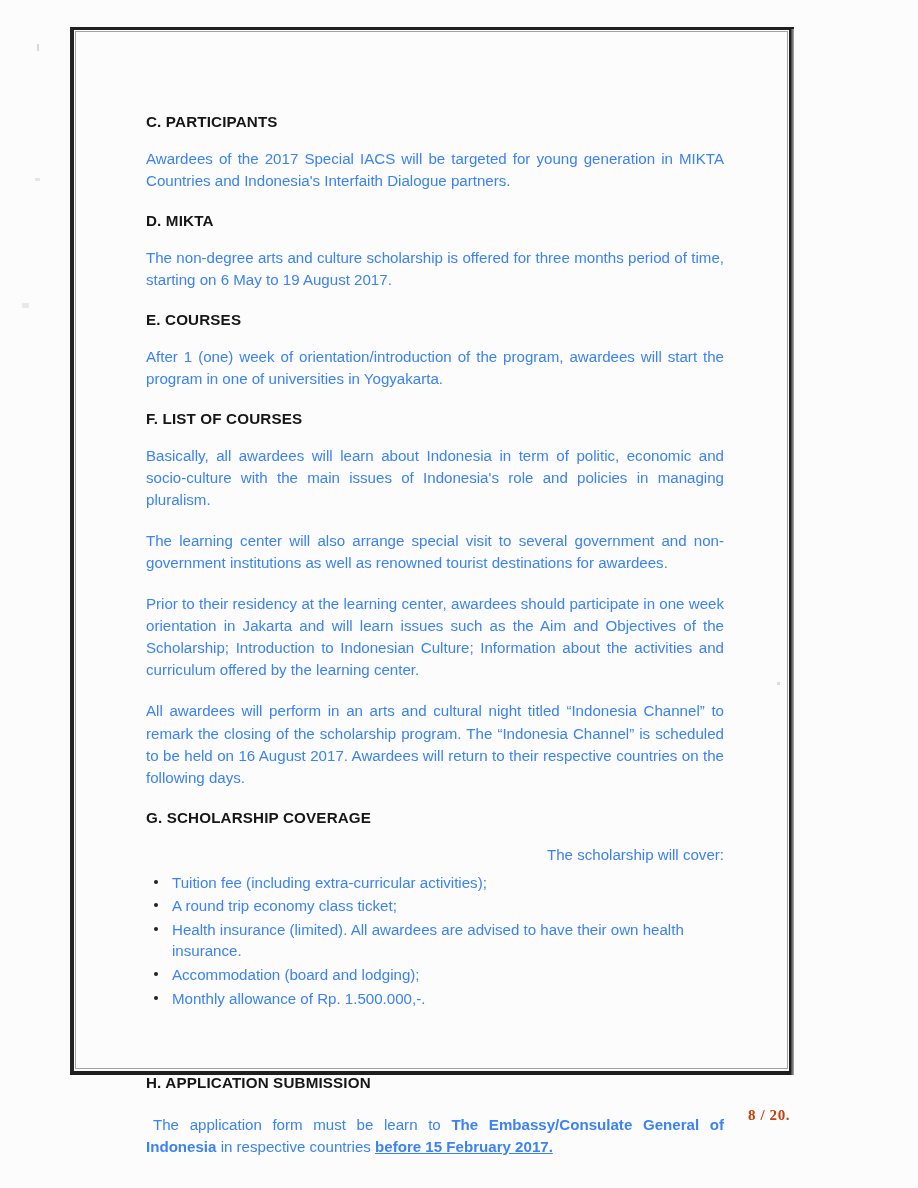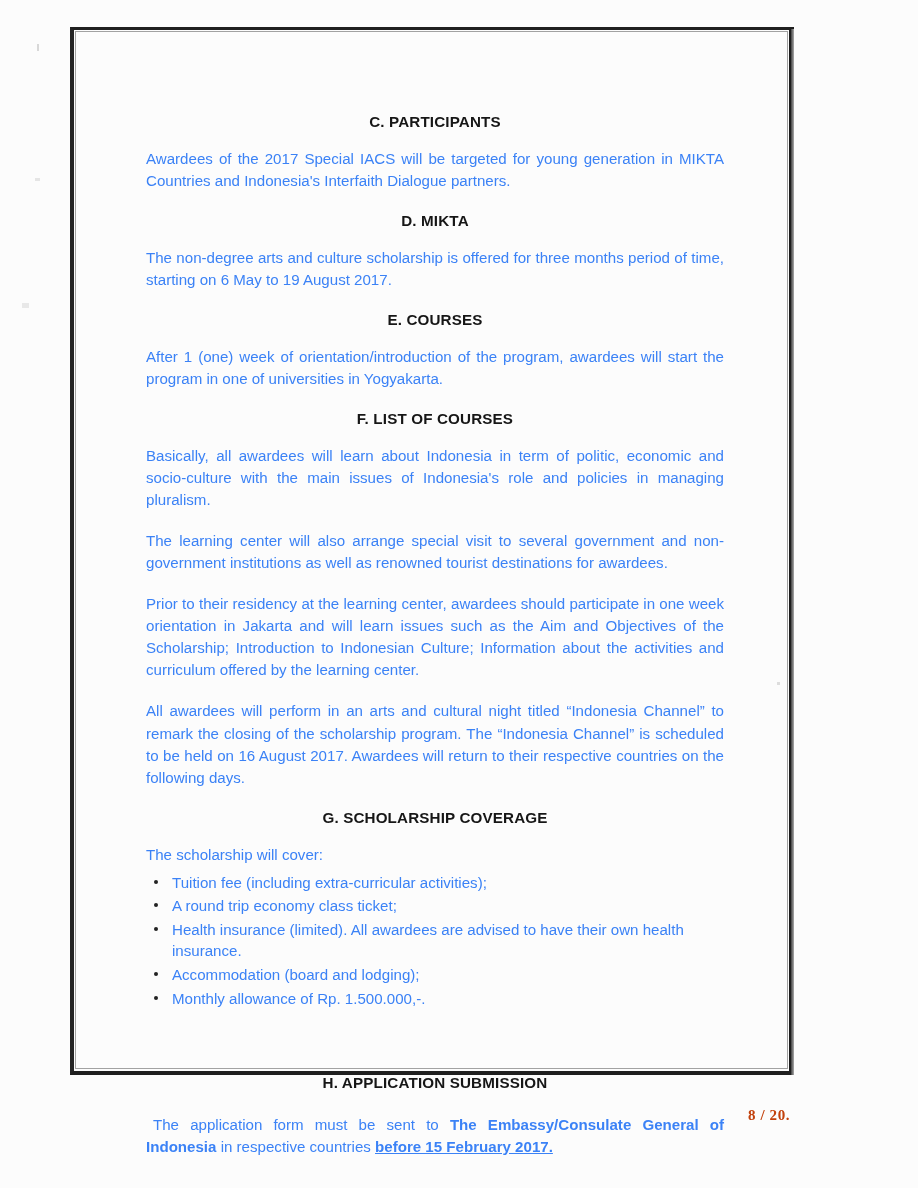--- a/index.html
+++ b/index.html
@@ -65,32 +65,31 @@
     width: 578px;
   }
 
   h2.section-heading {
     font-size: 15.2px;
     font-weight: bold;
     letter-spacing: .15px;
     margin: 0 0 17px 0;
     line-height: 1.25;
     color: #161616;
-    text-align: center;
   }
 
   p.para {
     font-size: 15.1px;
     line-height: 1.46;
     margin: 0 0 19px 0;
     text-align: justify;
     color: #3b82f6;
     hyphens: none;
   }
-  p.para.left { text-align: left; }
+  p.para.left { text-align: right; }
   p.para.nogap { margin-bottom: 6px; }
 
   .gap-before { margin-top: 20px; }
 
   
   ul.coverage-list {
     list-style: none;
     margin: 0 0 0 0;
     padding: 0;
   }
@@ -179,18 +178,18 @@
       <span>Accommodation (board and lodging);</span>
     </li>
     <li>
       <span class="bullet-dot"></span>
       <span>Monthly allowance of Rp. 1.500.000,-.</span>
     </li>
   </ul>
 
   <h2 class="section-heading gap-before" style="margin-top:64px;margin-bottom:22px;">H.  APPLICATION SUBMISSION</h2>
   <p class="para submission-para">
-    <span>The application form must be sent to </span><span class="bold">The Embassy/Consulate General of Indonesia</span><span> in respective countries </span><span class="bold-underline">before 15 February 2017.</span>
+    <span>The application form must be learn to </span><span class="bold">The Embassy/Consulate General of Indonesia</span><span> in respective countries </span><span class="bold-underline">before 15 February 2017.</span>
   </p>
 
 </div>
 
 <div class="page-number">8 / 20.</div>
 
 </body></html>

